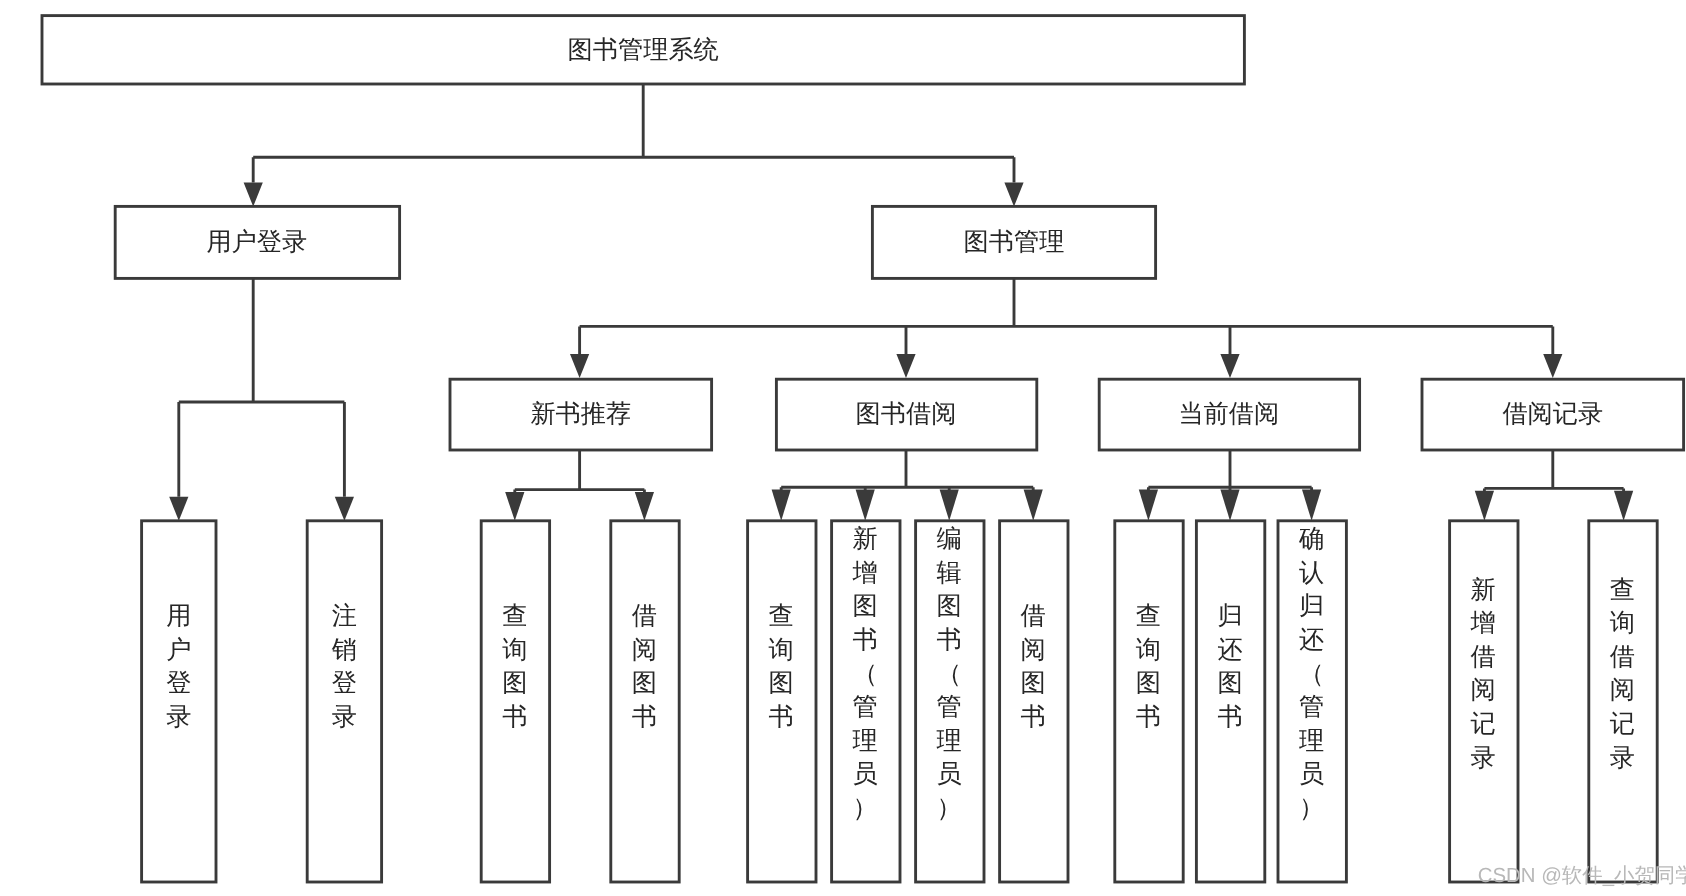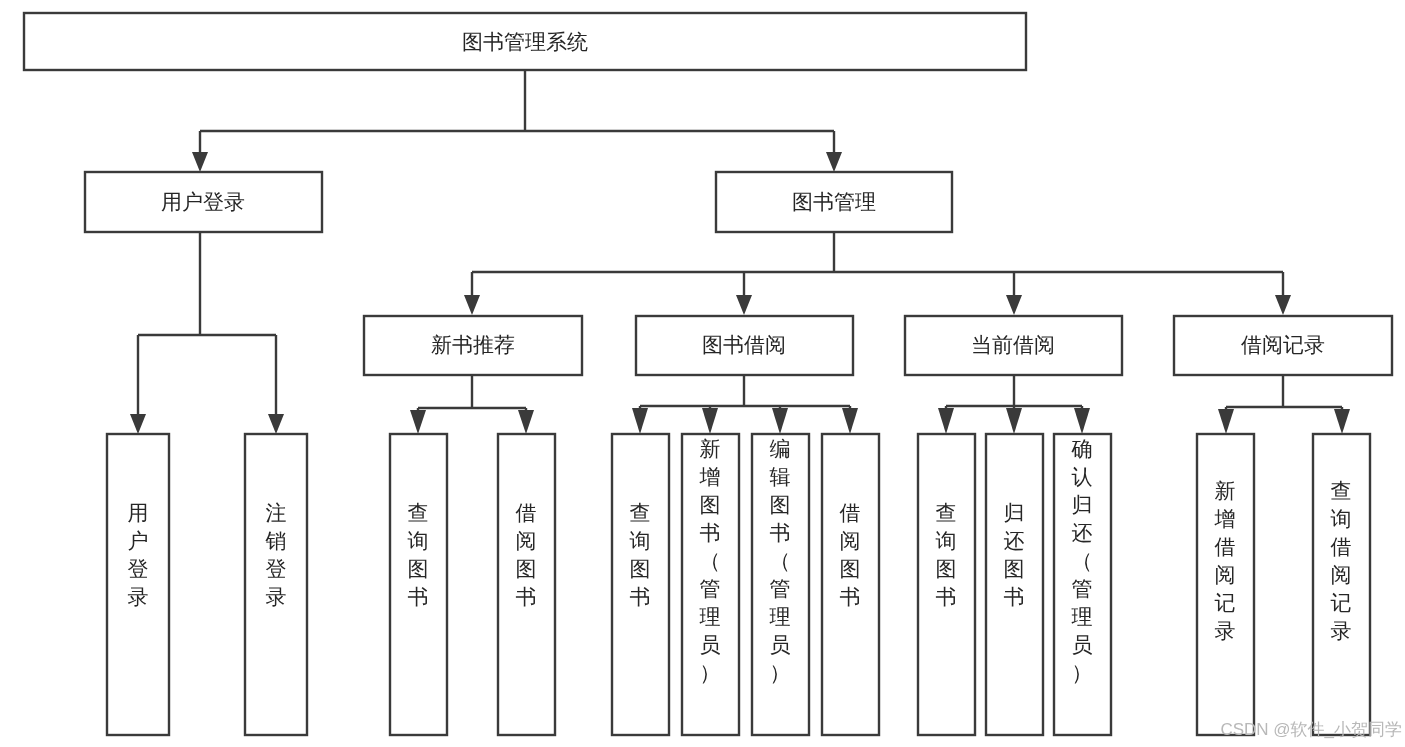--- a/index.html
+++ b/index.html
@@ -9,21 +9,21 @@
   }
   body {
     width: 1405px;
     height: 747px;
     font-family: "Liberation Sans", "DejaVu Sans", sans-serif;
     overflow: hidden;
     position: relative;
   }
   #chart-root {
     position: absolute;
-    left: 4px;
+    left: 15px;
     top: 0;
     width: 1273px;
     height: 747px;
   }
   .node-box {
     fill: #ffffff;
     stroke: #3a3a3a;
     stroke-width: 2.4;
   }
   .node-label {

